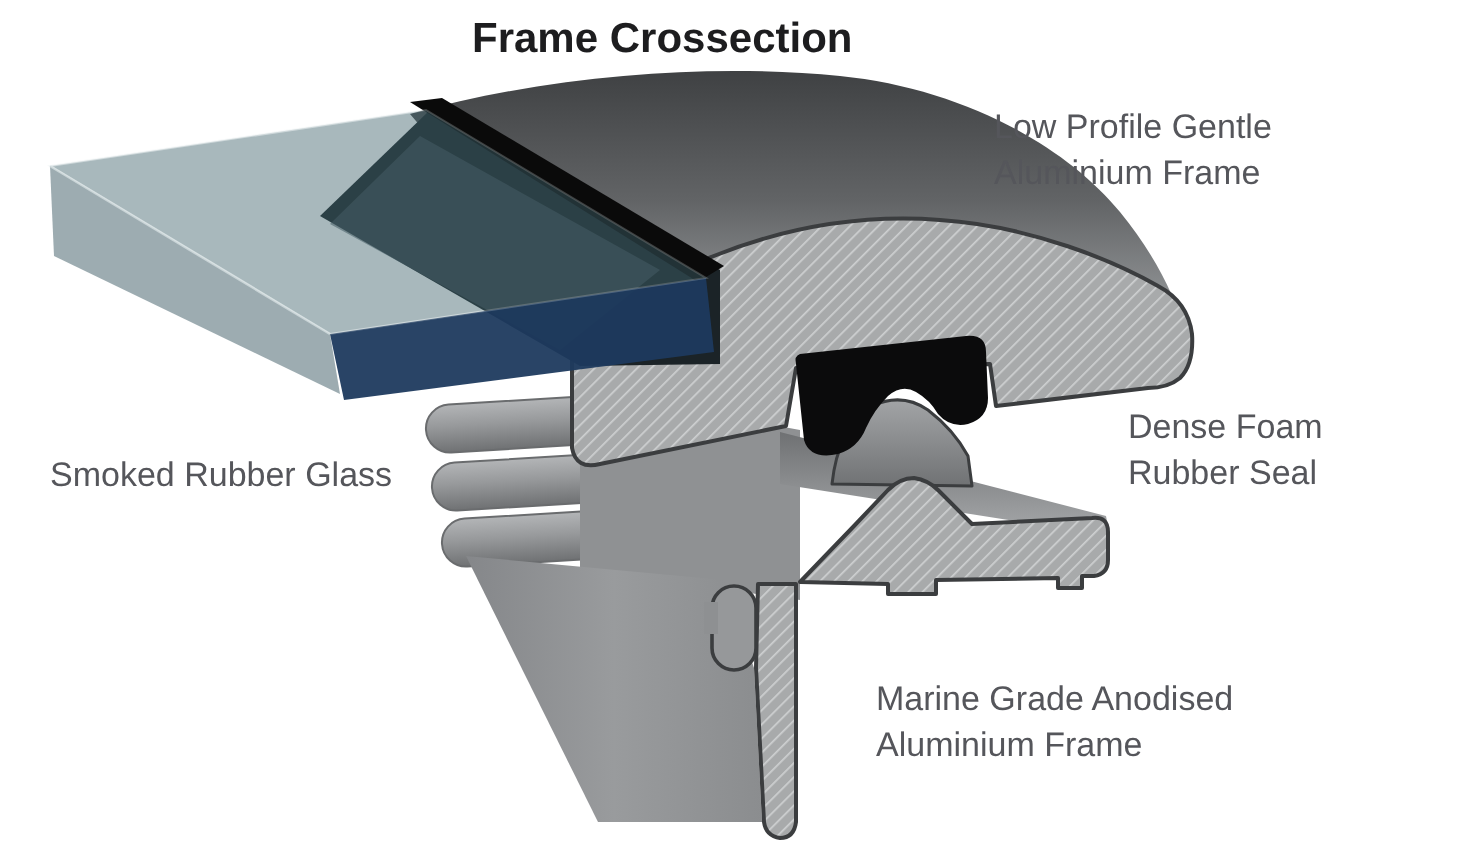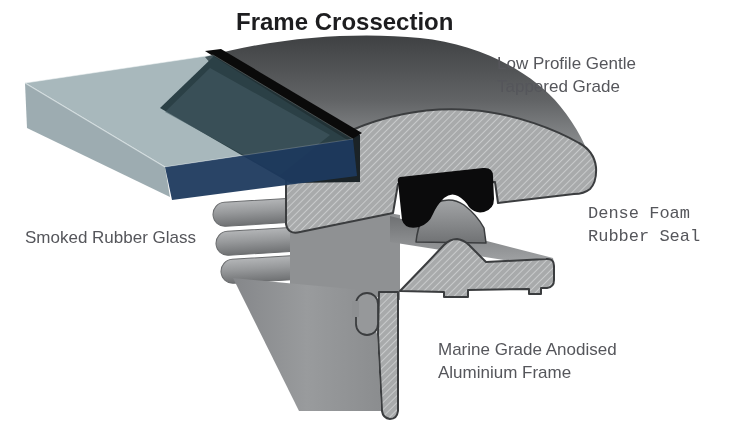--- a/index.html
+++ b/index.html
@@ -1,24 +1,24 @@
 <!DOCTYPE html>
 <html><head>
 <meta charset="utf-8">
 <style>
   html,body{margin:0;padding:0;background:#ffffff;}
   .stage{position:relative;width:733px;height:433px;background:#ffffff;overflow:hidden;
          font-family:"Liberation Sans", sans-serif;}
   .stage svg{position:absolute;left:0;top:0;}
-  .title{position:absolute;left:236px;top:8px;font-size:24px;font-weight:bold;
+  .title{position:absolute;left:236px;top:8px;font-size:21px;font-weight:bold;
          color:#1d1d1f;letter-spacing:0px;}
   .lbl{position:absolute;font-size:17px;line-height:23px;color:#55565b;white-space:pre-line;}
   .lbl-frame{left:497px;top:52px;}
   .lbl-glass{left:25px;top:226px;}
-  .lbl-seal{left:588px;top:202px;font-family:Liberation Mono, monospace;}
+  .lbl-seal{left:564px;top:202px;}
   .lbl-alu{left:438px;top:338px;}
   .ol{stroke:#3b3d3f;stroke-width:2;stroke-linejoin:round;}
   .ol-thin{stroke:#3b3d3f;stroke-width:1.5;stroke-linejoin:round;}
 </style>
 </head>
 <body>
 
 <div class="stage">
 
   <div class="title">Frame Crossection</div>
@@ -95,20 +95,20 @@
 
     <g>
       <path opacity="0.95" d="M 165,167 L 353,139 L 357,176 L 172,200 Z" fill="#1d3a5e"></path>
       <path opacity="0.45" stroke="#dde6e7" stroke-opacity="0.55" stroke-width="1" d="M 25,83 L 213,55 L 353,139 L 165,167 Z" fill="#40646d"></path>
       <path opacity="0.5" stroke="none" d="M 25,83 L 165,167 L 170,197 L 27,128 Z" fill="#3c5a63"></path>
       <line x1="25" y1="83" x2="165" y2="167" stroke="#dde6e7" stroke-opacity="0.7" stroke-width="1.3"></line>
     </g>
   </svg>
 
   <div class="lbl lbl-frame">Low Profile Gentle
-Tappered Grade</div>
+Aluminium Frame</div>
   <div class="lbl lbl-glass">Smoked Rubber Glass</div>
   <div class="lbl lbl-seal">Dense Foam
 Rubber Seal</div>
   <div class="lbl lbl-alu">Marine Grade Anodised
 Aluminium Frame</div>
 
 </div>
 
 </body></html>

